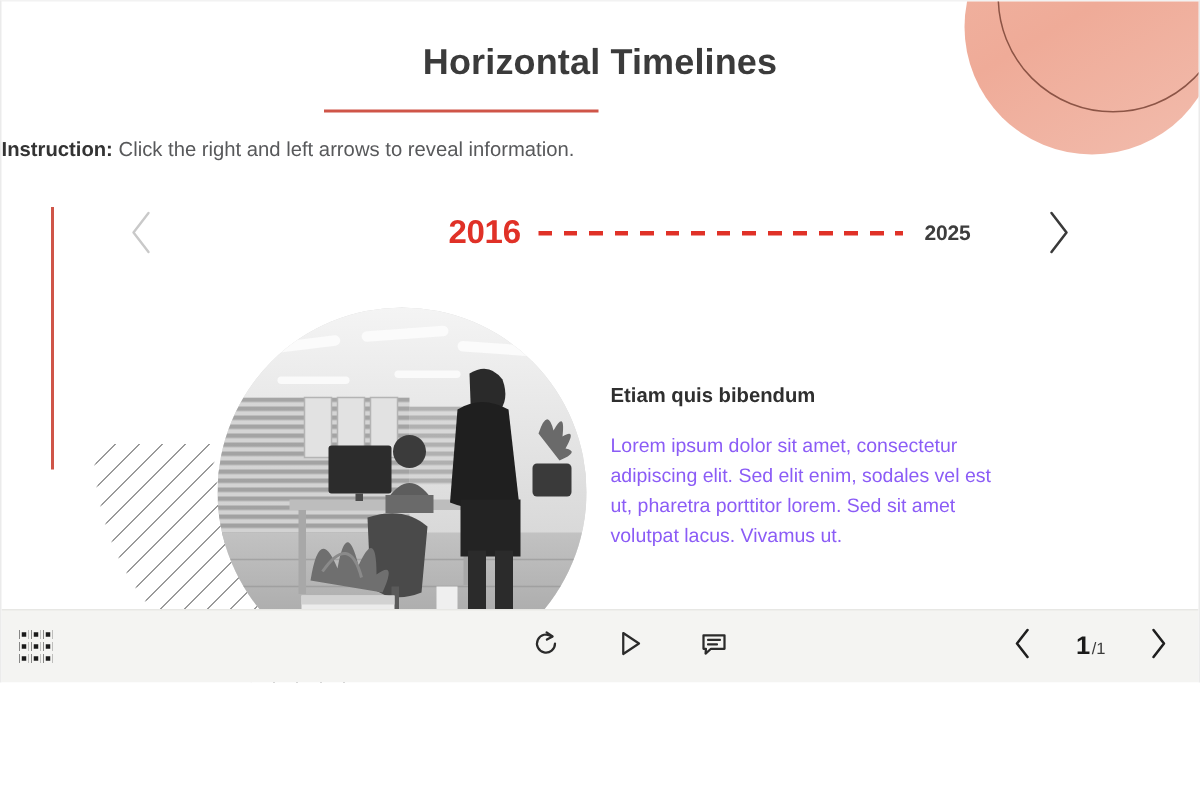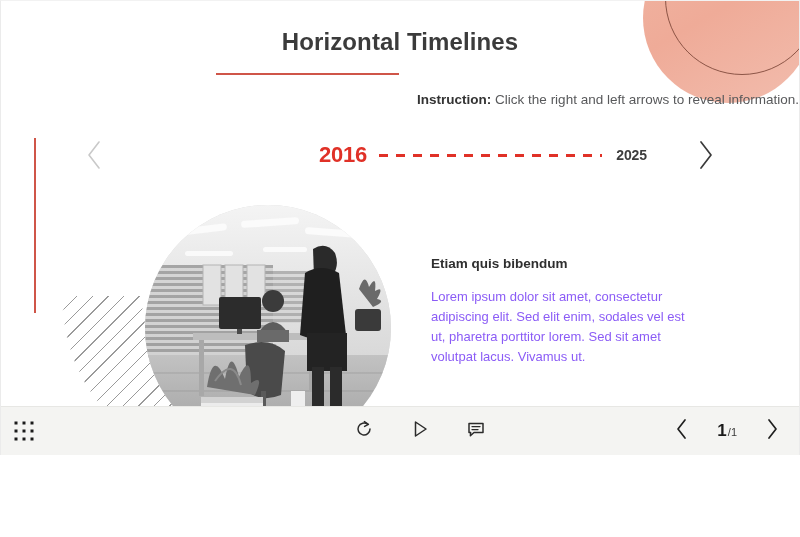--- a/index.html
+++ b/index.html
@@ -68,24 +68,23 @@
     left: 215px;
     top: 72px;
     width: 183px;
     height: 2px;
     background: #cf5548;
   }
   .instruction {
     position: absolute;
     left: 0; right: 0;
     top: 91px;
-    text-align: right;
+    text-align: left;
     font-size: 13.5px;
     color: #58595b;
-    margin-left: 30px;
   }
   .instruction .lead {
     font-weight: bold;
     color: #333333;
   }
 
   
   .side-rule {
     position: absolute;
     left: 33px;
@@ -117,21 +116,20 @@
   .nav-chev svg { display: block; }
 
   .years {
     position: absolute;
     left: 220px;
     right: 30px;
     top: 0;
     height: 48px;
     display: flex;
     align-items: center;
-    margin-left: 20px;
   }
   .year {
     font-weight: bold;
     white-space: nowrap;
   }
   .year.active {
     font-size: 22px;
     color: #e03127;
     letter-spacing: -.2px;
   }
@@ -182,21 +180,21 @@
     height: 246px;
     border-radius: 50%;
     overflow: hidden;
     background: #d8d8d8;
   }
   .photo svg { display: block; width: 246px; height: 246px; }
 
   
   .copy {
     position: absolute;
-    left: 430px;
+    left: 406px;
     top: 255px;
     width: 262px;
   }
   .copy-head {
     font-size: 13.5px;
     font-weight: bold;
     color: #2f2f2f;
     margin-bottom: 16px;
   }
   .copy-body {

